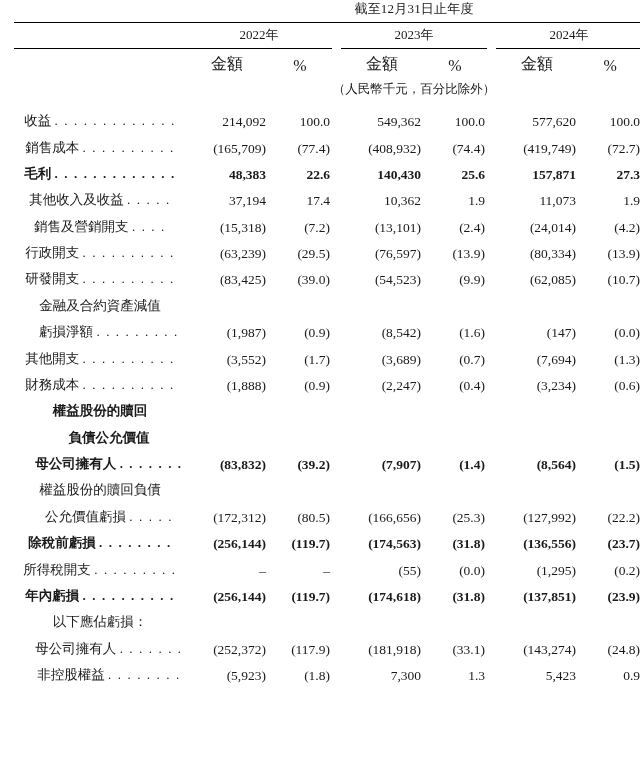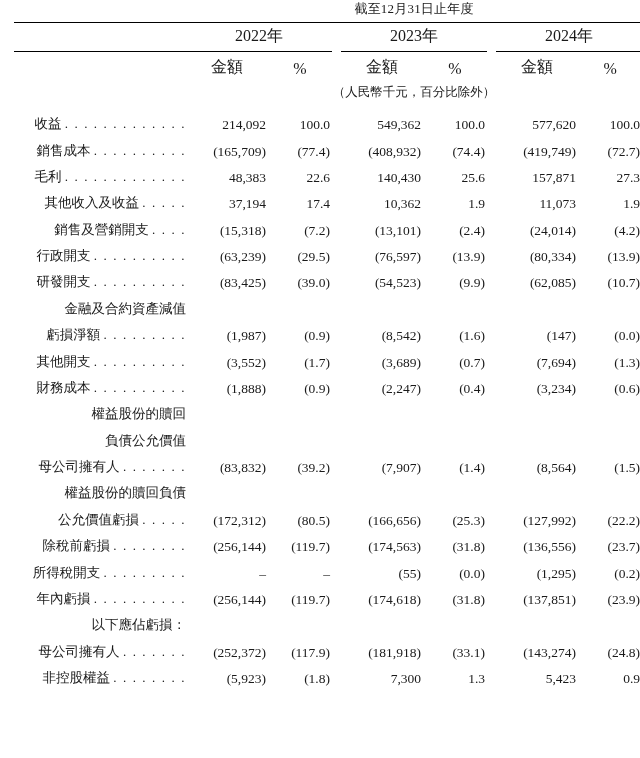--- a/index.html
+++ b/index.html
@@ -51,48 +51,48 @@
     line-height: 0;
   }
   .rule-year td {
     border-bottom: 1px solid #000;
     height: 0;
     font-size: 0;
     line-height: 0;
   }
   .hdr-year {
     text-align: center;
-    font-size: 16px;
+    font-size: 13px;
     padding: 3px 0 4px 0;
   }
   .hdr-sub {
     text-align: center;
     font-size: 16px;
     padding: 5px 0 2px 0;
   }
   .hdr-unit {
     text-align: center;
     font-size: 12.5px;
     padding: 4px 0 10px 0;
   }
   tr.data td {
     padding: 4.2px 0;
     font-size: 13.5px;
     white-space: nowrap;
   }
   td.label {
-    text-align: right;
+    text-align: center;
     letter-spacing: 0px;
   }
   td.num {
     text-align: right;
     padding-right: 2px !important;
     font-family: "Liberation Serif", serif;
   }
-  .bold td { font-weight: normal; }
+  .bold td { font-weight: bold; }
   .indent1 { padding-left: 18px !important; }
   .dots {
     letter-spacing: 1.6px;
     font-size: 13px;
   }
 </style>
 </head>
 <body>
 
 <div class="sheet">

